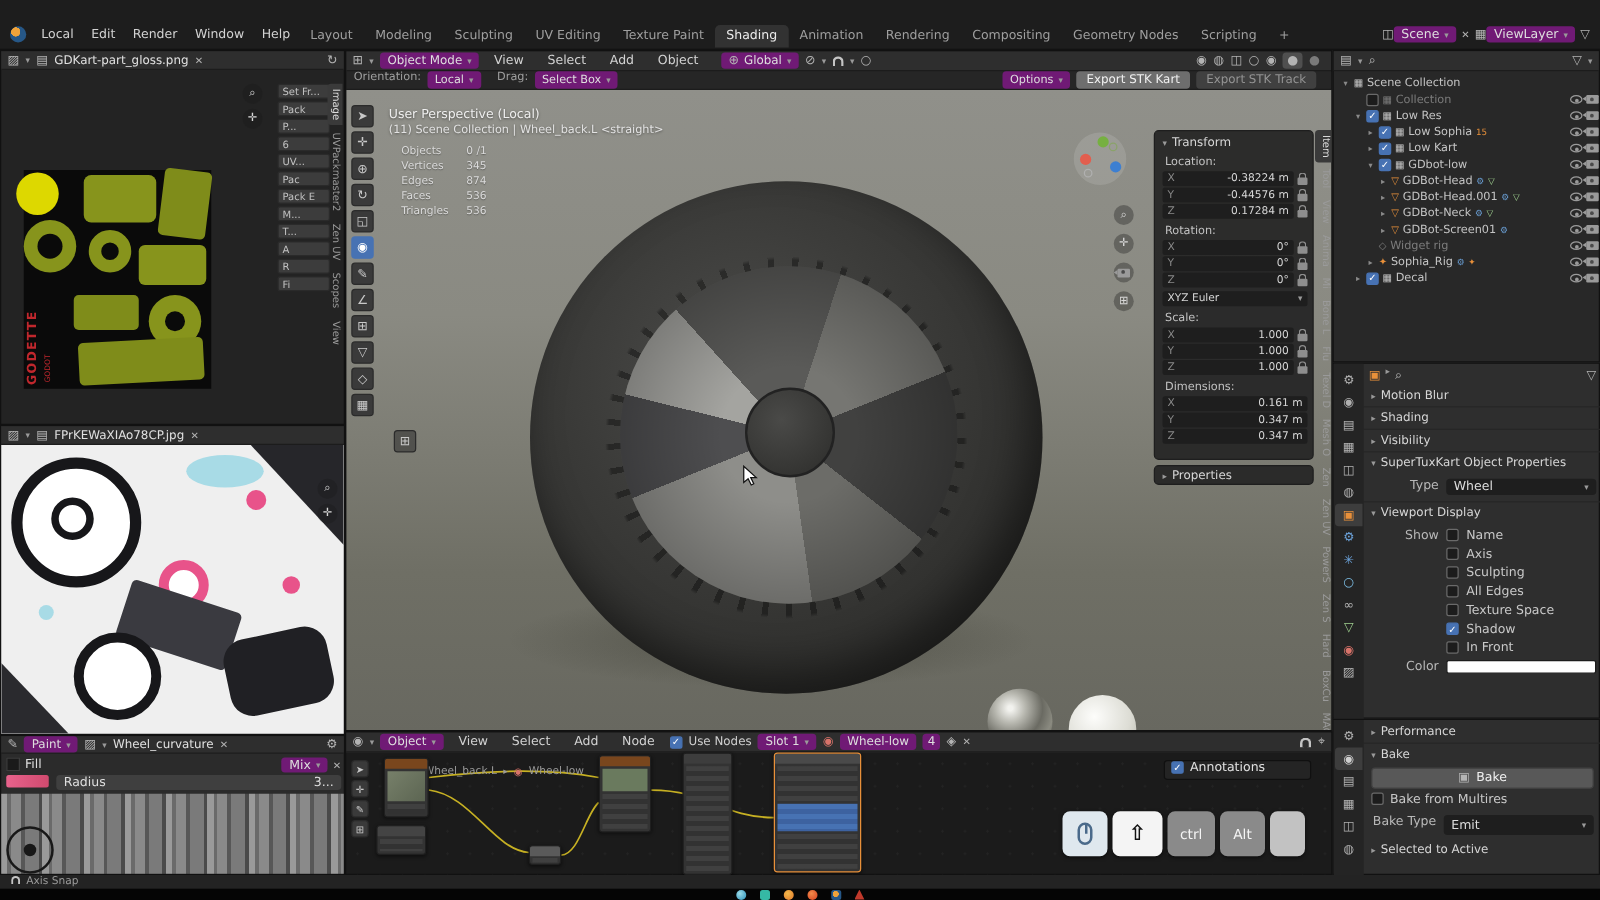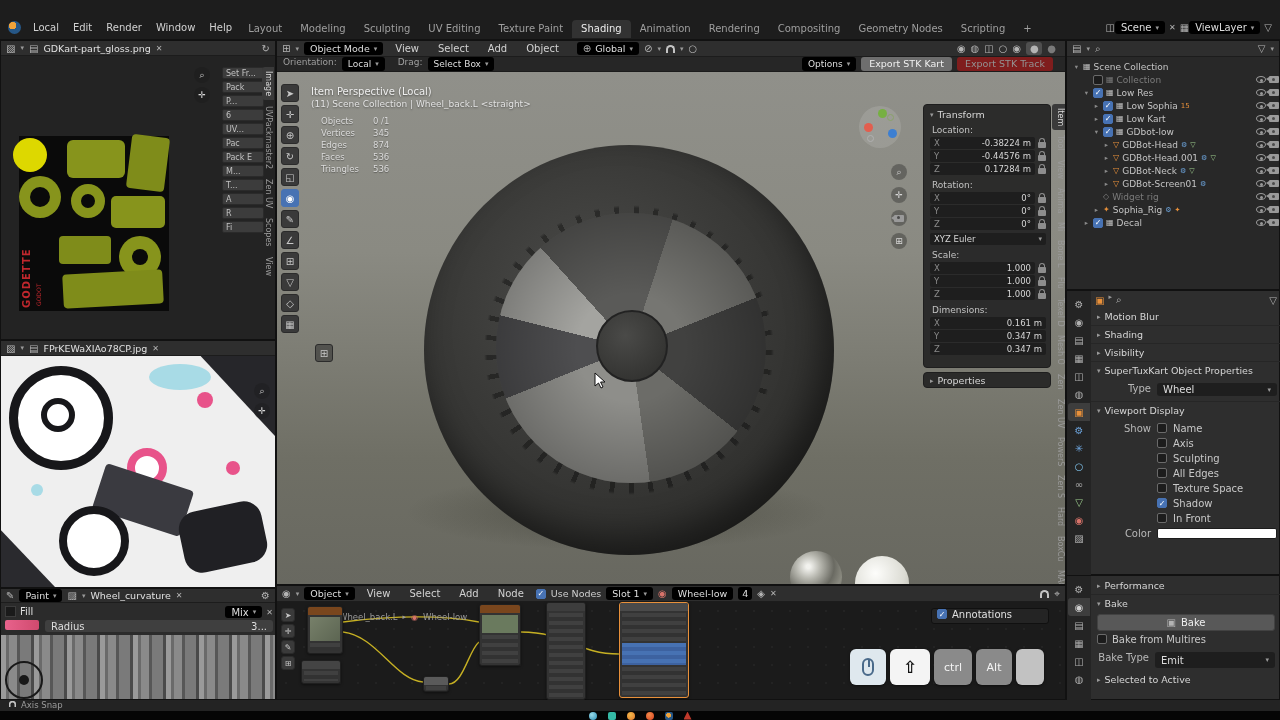--- a/index.html
+++ b/index.html
@@ -6,29 +6,29 @@
 html,body{background:#000}
 #root{position:relative;width:1280px;height:720px;background:#1d1d1d;font-family:"DejaVu Sans","Liberation Sans",sans-serif;font-size:10px;color:#c8c8c8;overflow:hidden}
 .abs{position:absolute}
 .flex{display:flex;}
 .titlebar{left:0;top:0;width:1280px;height:16px;background:#0f0f0f;display:flex;align-items:center;justify-content:center;color:#9c9c9c;font-size:9.5px}
 .topbar{left:0;top:16px;width:1280px;height:24px;background:#1d1d1d;display:flex;align-items:center;border-bottom:1px solid #121212}
 .menu-item{padding:0 7px;color:#d2d2d2;font-size:10px}
 .tab{padding:3px 9px 4px;color:#9f9f9f;font-size:10px;border-radius:4px 4px 0 0;margin-top:2px;white-space:nowrap}
 .tab.active{background:#323232;color:#ececec}
 .blogo{width:13px;height:13px;border-radius:50%;background:radial-gradient(circle at 35% 35%,#f0a33a 30%,#265787 32%);margin:0 5px 0 8px}
-.dd{display:inline-flex;align-items:center;gap:4px;background:#000000;border-radius:3px;padding:1px 6px;color:#dedede;white-space:nowrap}
+.dd{display:inline-flex;align-items:center;gap:4px;background:#701a75;border-radius:3px;padding:1px 6px;color:#dedede;white-space:nowrap}
 .caret{font-size:7px;color:#9a9a9a}
 .ehdr{background:#2e2e2e;display:flex;align-items:center;gap:5px;padding:0 5px;border-bottom:1px solid #1c1c1c;font-size:9.5px;color:#cfcfcf}
 .region{border:1px solid #111}
 .ic{display:inline-flex;align-items:center;justify-content:center;color:#b4b4b4;font-size:10px;flex:none}
 .ibtn{width:18px;height:18px;background:#3a3a3a;border:1px solid #2b2b2b;border-radius:3px;display:flex;align-items:center;justify-content:center;color:#c8c8c8;font-size:10px}
 .ibtn.active{background:#4772b3;border-color:#4772b3;color:#fff}
 .btn{background:#6e6e6e;border-radius:3px;color:#f0f0f0;padding:1px 8px;font-size:9.5px;white-space:nowrap}
-.btn.dim{background:#7f1d1d;color:#939393}
+.btn.dim{background:#404040;color:#939393}
 .cb{width:10px;height:10px;border:1px solid #6a6a6a;border-radius:2px;background:#1c1c1c;display:inline-flex;align-items:center;justify-content:center;font-size:8px;color:#fff;flex:none}
 .cb.on{background:#4772b3;border-color:#4772b3}
 .cb.on::after{content:"✓"}
 .eye{width:10px;height:7px;border:1px solid #9a9a9a;border-radius:50%;position:relative;flex:none}
 .eye::after{content:"";position:absolute;left:2.5px;top:1.5px;width:3px;height:3px;border-radius:50%;background:#9a9a9a}
 .cami{width:10px;height:7px;background:#9a9a9a;border-radius:1px;position:relative;flex:none}
 .cami::before{content:"";position:absolute;left:-3px;top:1px;border-right:3px solid #9a9a9a;border-top:2px solid transparent;border-bottom:2px solid transparent}
 .cami::after{content:"";position:absolute;left:3px;top:1.5px;width:3px;height:3px;border-radius:50%;background:#4a4a4a}
 .magnet{width:9px;height:8px;border:2px solid #c4c4c4;border-bottom:none;border-radius:5px 5px 0 0;flex:none}
 .locki{width:8px;height:6px;background:#8e8e8e;border-radius:1px;position:relative;flex:none;margin-top:4px}
@@ -301,21 +301,21 @@
 
       <div class="abs" style="left:120px;top:400px;width:440px;height:80px;background:radial-gradient(ellipse at center,rgba(35,35,25,.35),transparent 68%)"></div>
 
       <div class="abs" style="left:147px;top:73px;width:410px;height:410px;border-radius:50%;background:radial-gradient(circle at 42% 38%,#4c4c4a 0%,#3a3a38 42%,#2f2f2d 72%,#262624 100%);box-shadow:inset -10px -18px 34px rgba(0,0,0,.45)">
         <div class="abs" style="left:0;top:0;width:410px;height:410px;border-radius:50%;background:repeating-conic-gradient(from 130deg,rgba(0,0,0,.35) 0 2deg,transparent 2deg 8deg);-webkit-mask:radial-gradient(circle,transparent 44%,#000 45%,#000 49%,transparent 50%);mask:radial-gradient(circle,transparent 44%,#000 45%,#000 49%,transparent 50%)"></div>
         <div class="abs" style="left:72px;top:68px;width:270px;height:270px;border-radius:50%;background:conic-gradient(from 210deg,#8e8e8a 0 38deg,#4e4e50 38deg 74deg,#a4a4a0 74deg 108deg,#5a5a58 108deg 168deg,#767672 168deg 218deg,#414140 218deg 278deg,#6c6c68 278deg 322deg,#8e8e8a 322deg 360deg)"></div>
         <div class="abs" style="left:72px;top:68px;width:270px;height:270px;border-radius:50%;background:radial-gradient(circle,transparent 28%,rgba(0,0,0,.28) 78%)"></div>
         <div class="abs" style="left:172px;top:165px;width:72px;height:72px;border-radius:50%;background:radial-gradient(circle at 40% 35%,#4a4a48,#2c2c2a);border:2px solid #222"></div>
       </div>
 
-      <div class="abs" style="left:34px;top:14px;color:#efefef;font-size:10px;text-shadow:0 1px 2px rgba(0,0,0,.5)">Item Perspective (Local)</div>
+      <div class="abs" style="left:34px;top:14px;color:#efefef;font-size:10px;text-shadow:0 1px 2px rgba(0,0,0,.5)">User Perspective (Local)</div>
       <div class="abs" style="left:34px;top:27px;color:#e2e2e2;font-size:9px;text-shadow:0 1px 2px rgba(0,0,0,.4)">(11) Scene Collection | Wheel_back.L &lt;straight&gt;</div>
       <div class="abs" style="left:44px;top:44px;display:grid;grid-template-columns:52px auto;row-gap:2px;color:#dadada;font-size:8.5px;text-shadow:0 1px 1px rgba(0,0,0,.35)">
         <span>Objects</span>
           <span>0 /1</span>
         <span>Vertices</span>
           <span>345</span>
         <span>Edges</span>
           <span>874</span>
         <span>Faces</span>
           <span>536</span>

